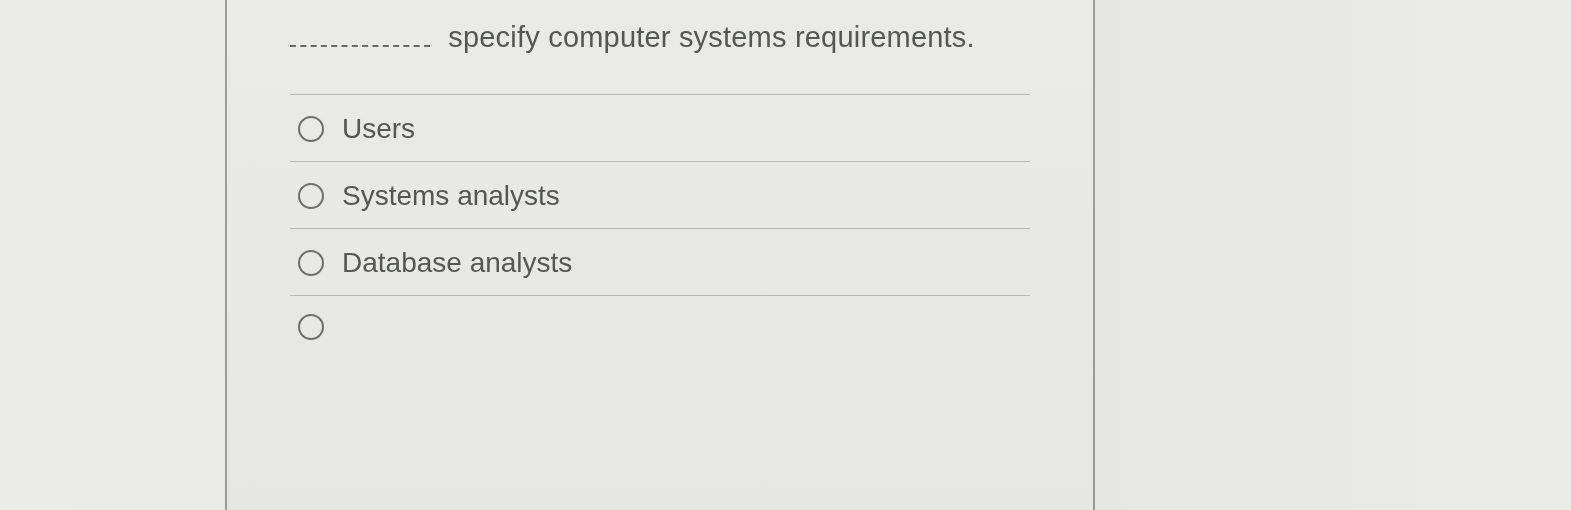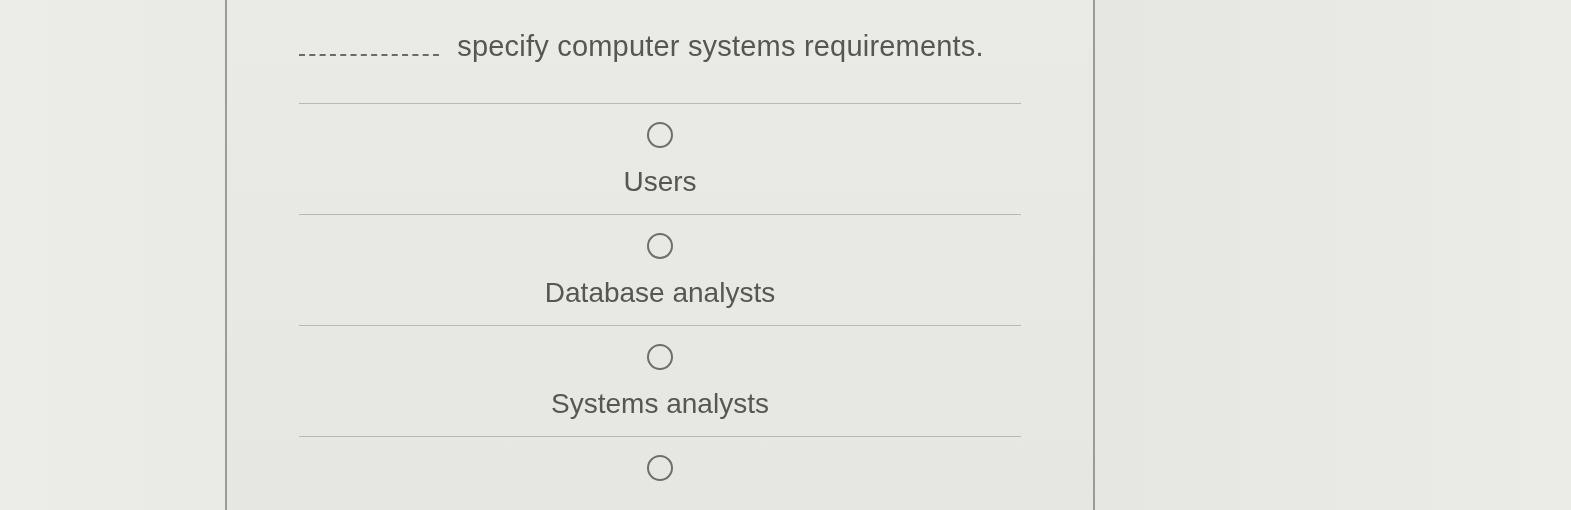--- a/index.html
+++ b/index.html
@@ -18,21 +18,21 @@
     }
     .card {
       position: absolute;
       left: 225px;
       top: 0;
       width: 870px;
       height: 510px;
       border-left: 2px solid #9c9c96;
       border-right: 2px solid #9c9c96;
       background: linear-gradient(180deg, #eaeae7 0%, #e6e6e3 100%);
-      padding: 12px;
+      padding: 3px;
     }
     .question {
       padding: 18px 60px 40px 60px;
       color: #555753;
       font-size: 29px;
       font-weight: 400;
       letter-spacing: 0.2px;
     }
     .blank {
       display: inline-block;
@@ -45,21 +45,20 @@
     .options {
       padding: 0 60px;
     }
     .option-row {
       display: flex;
       align-items: center;
       gap: 18px;
       padding: 18px 8px 16px 8px;
       border-top: 1px solid #b9b9b3;
       cursor: pointer;
-      flex-direction: column;
     }
     .option-row:last-child {
       border-bottom: none;
     }
     .radio {
       width: 26px;
       height: 26px;
       border-radius: 50%;
       border: 2px solid #6f6f6a;
       flex: 0 0 26px;
@@ -84,26 +83,26 @@
 
     <div class="options">
 
       <div class="option-row">
         <span class="radio"></span>
         <span class="option-label">Users</span>
       </div>
 
       <div class="option-row">
         <span class="radio"></span>
-        <span class="option-label">Database analysts</span>
+        <span class="option-label">Systems analysts</span>
       </div>
 
       <div class="option-row">
         <span class="radio"></span>
-        <span class="option-label">Systems analysts</span>
+        <span class="option-label">Database analysts</span>
       </div>
 
       <div class="option-row">
         <span class="radio"></span>
       </div>
 
     </div>
 
   </div>
 </div>

